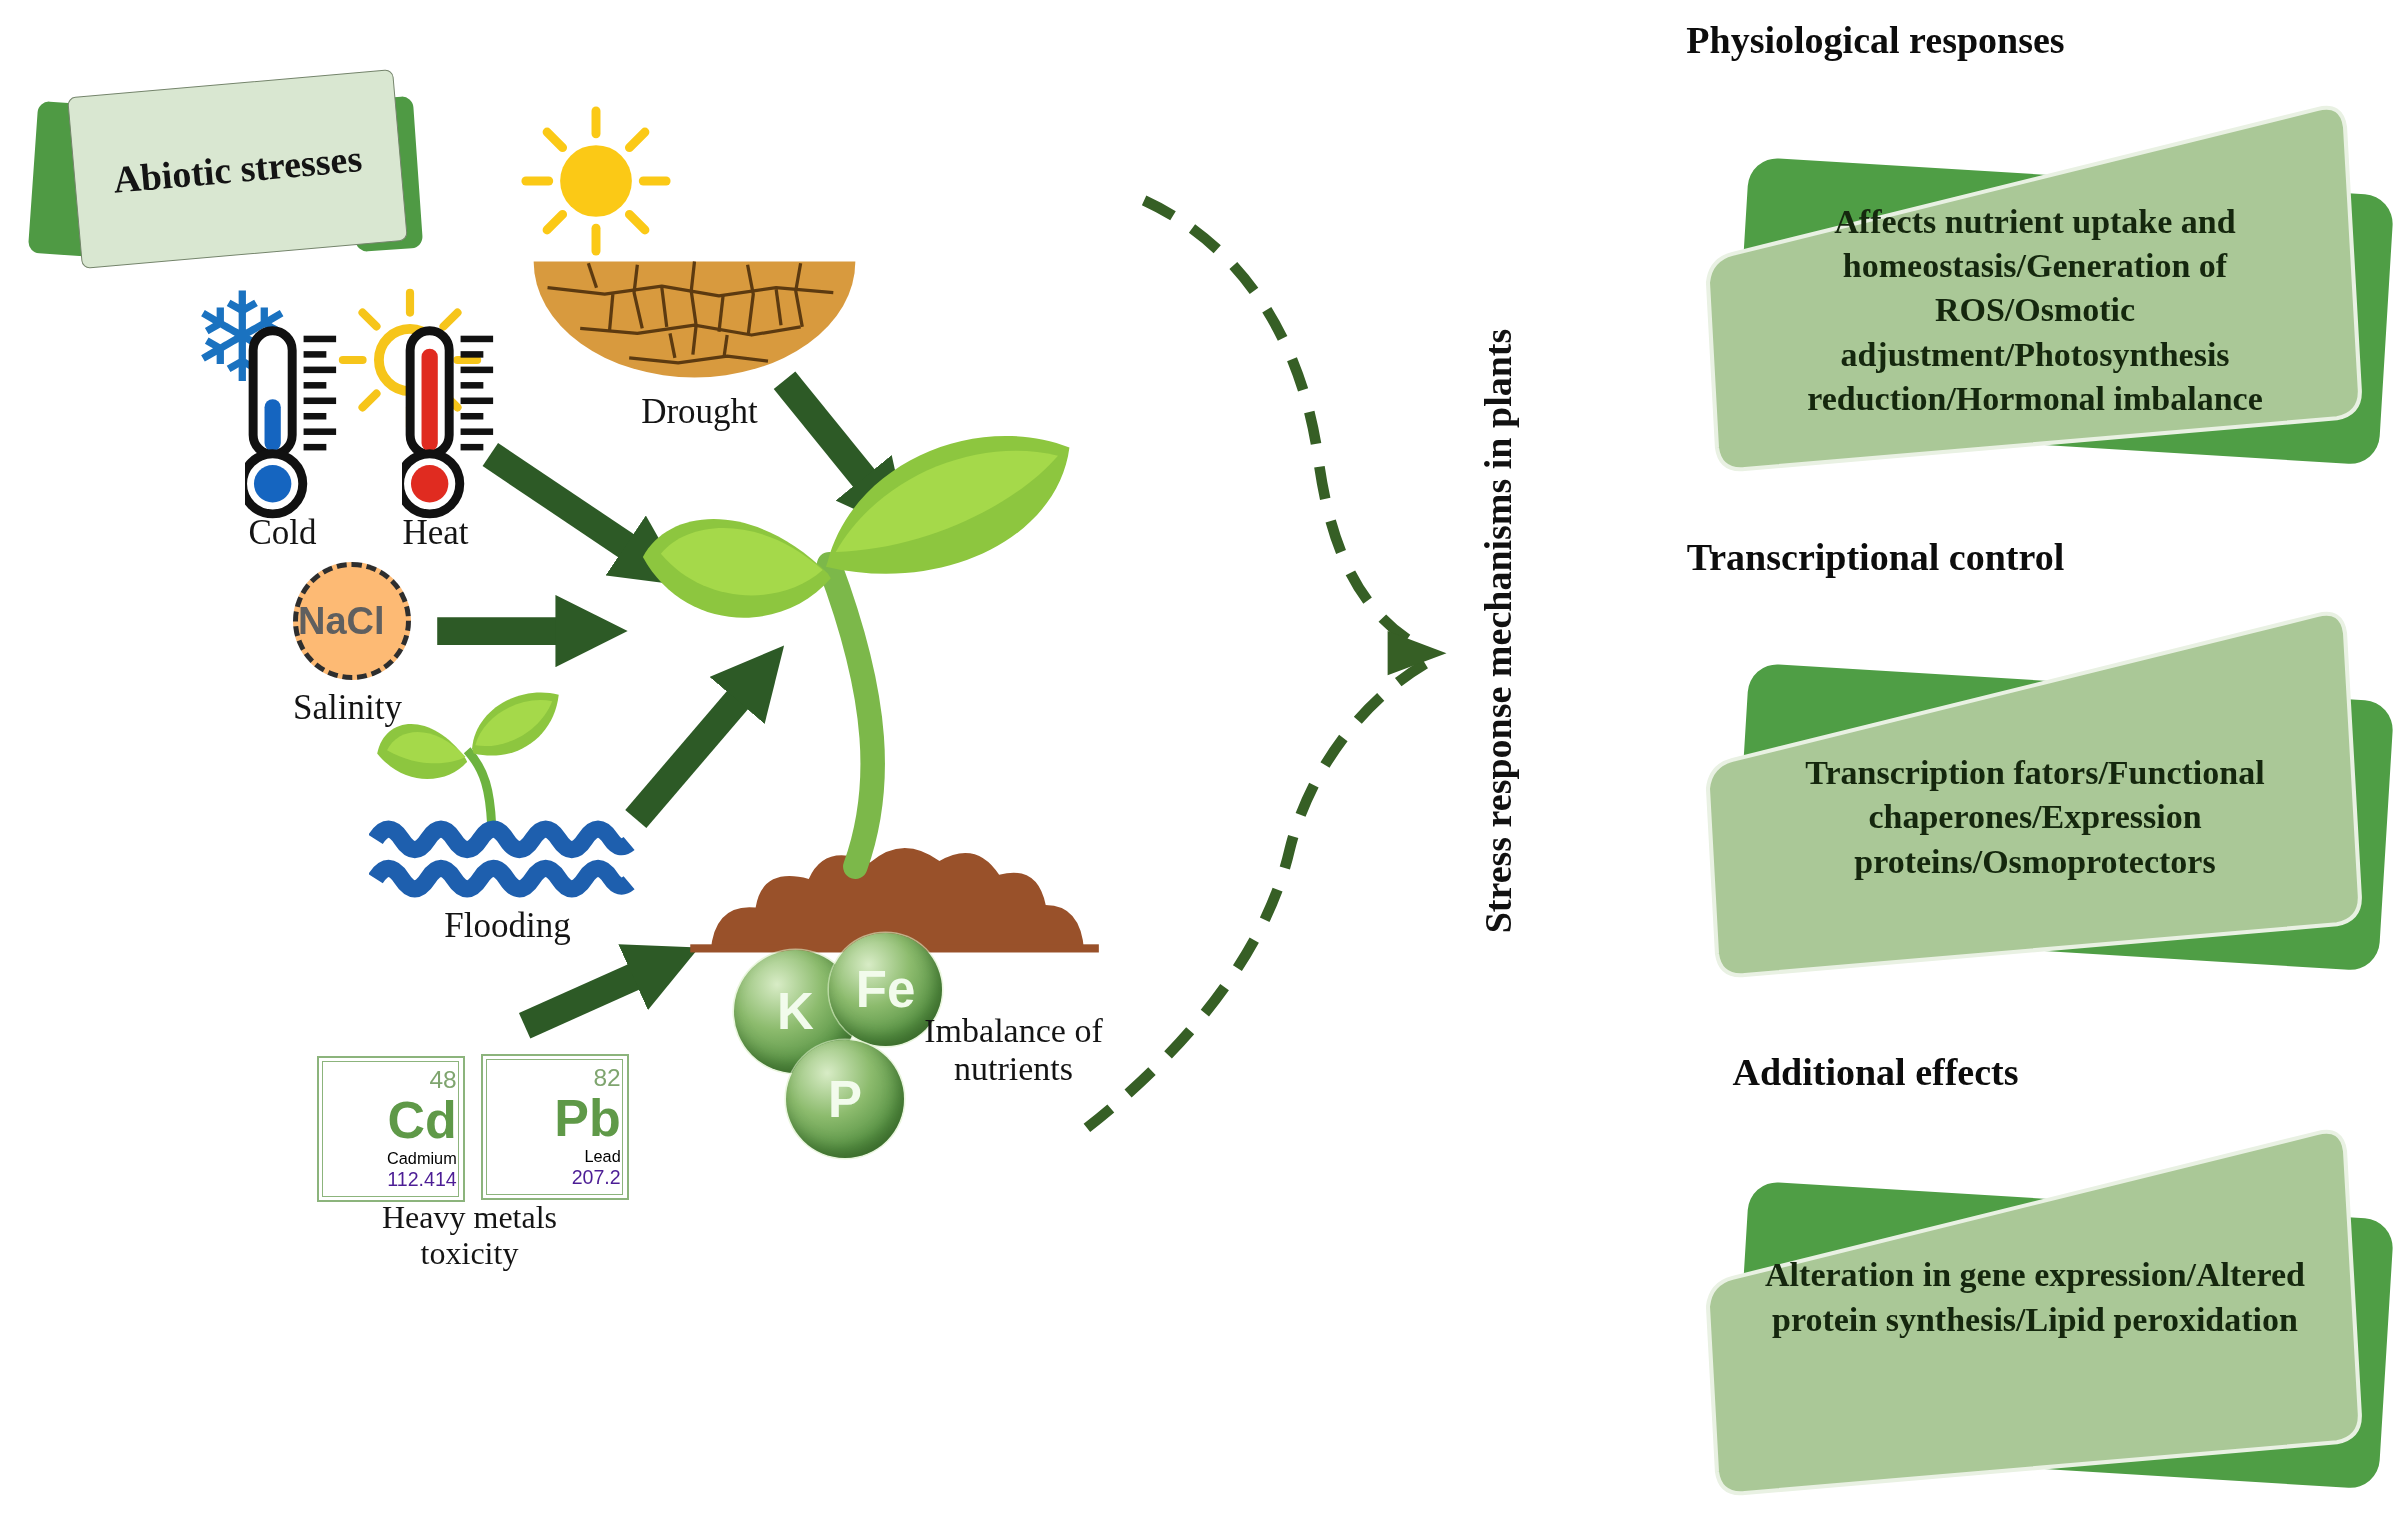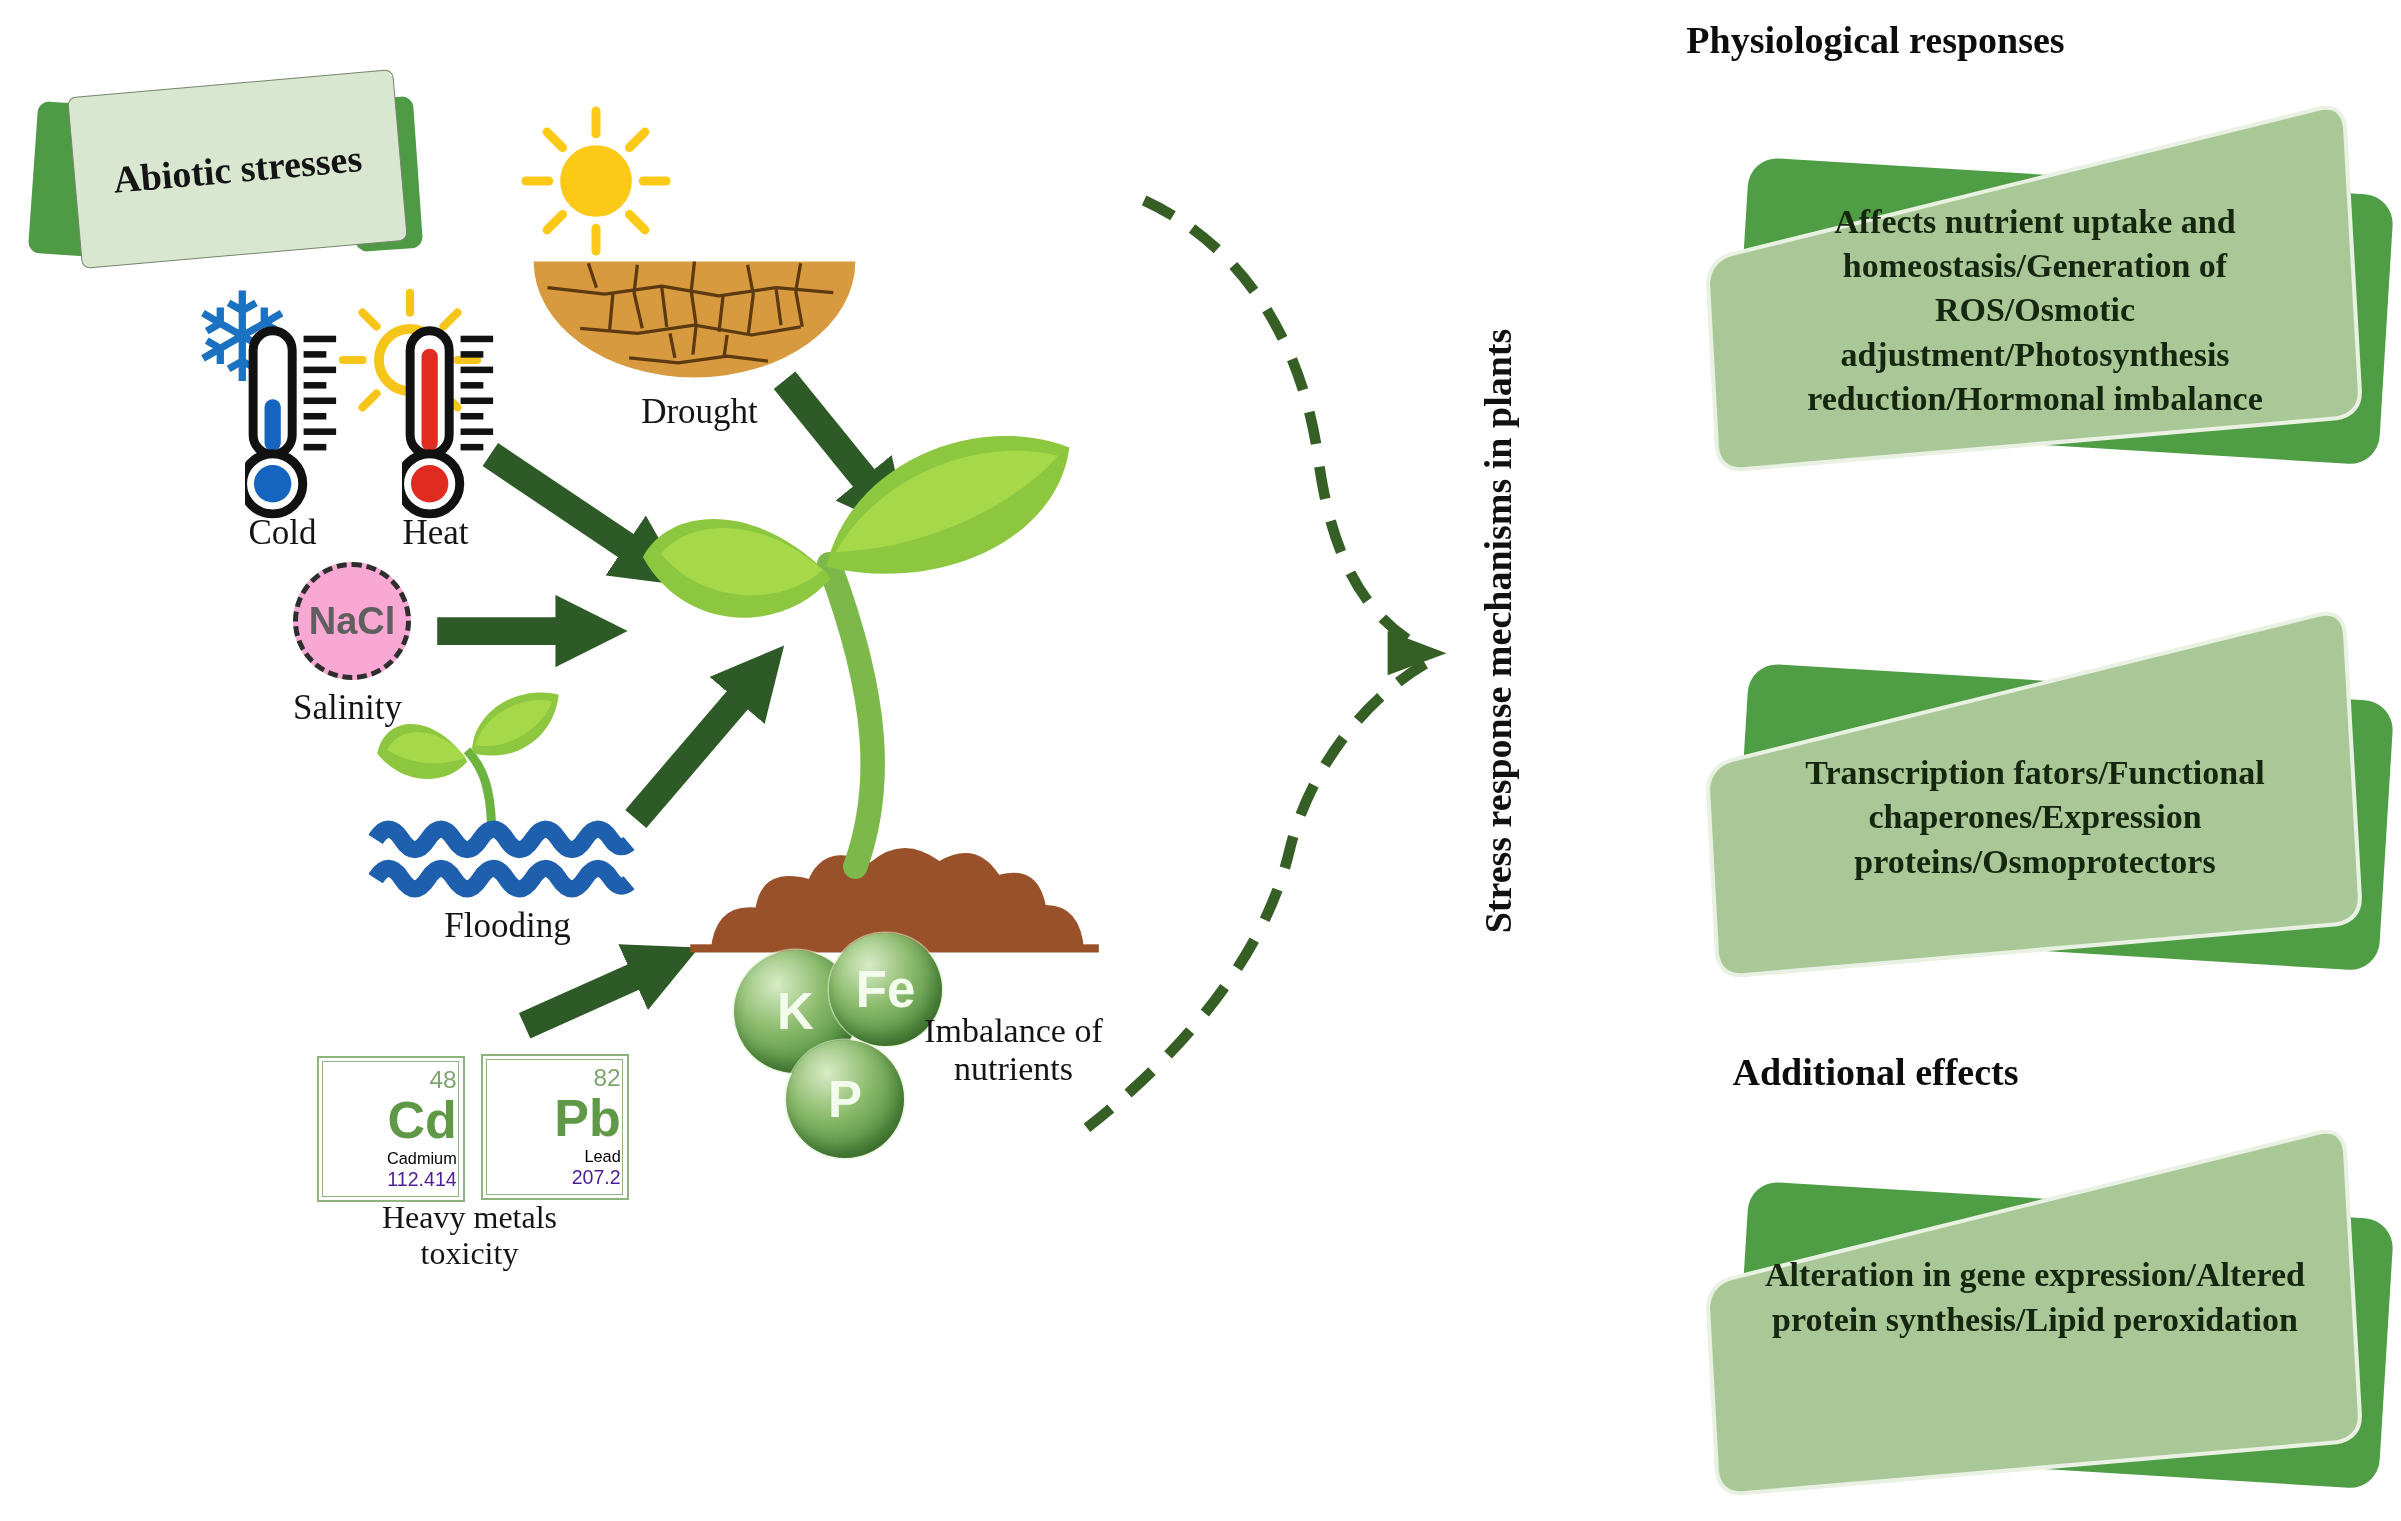--- a/index.html
+++ b/index.html
@@ -19,21 +19,21 @@
       background:#d9e7d1;border:1.6px solid #74846b;border-radius:8.2px;
       transform:rotate(-5deg);display:flex;align-items:center;justify-content:center;}
   .banner-face span{font-weight:bold;font-size:38px;color:#141414;}
 
   
   .snowflake{position:absolute;left:190px;top:276px;font-family:"DejaVu Sans",sans-serif;
       font-size:124px;color:#1a72c0;line-height:1;}
 
   
   .nacl{position:absolute;left:293px;top:562px;width:108px;height:108px;border-radius:50%;
-      background:#f9a8d4;border:5.7px dashed #2e2e2e;display:flex;align-items:center;justify-content:center;}
+      background:#fdba74;border:5.7px dashed #2e2e2e;display:flex;align-items:center;justify-content:flex-start;}
   .nacl span{font-family:"Liberation Sans",sans-serif;font-weight:bold;font-size:38px;color:#5f5f5f;}
 
   
   .element-card{position:absolute;width:137px;border:2.5px solid #8cb47c;background:#fff;padding:3.3px;}
   .element-inner{border:1.6px solid #8cb47c;text-align:right;
       font-family:"Liberation Sans",sans-serif;color:#5f9948;padding:3.3px 1.6px 4.9px 1.6px;}
   .el-num{font-size:24.5px;color:#7fa56f;}
   .el-sym{font-size:52px;font-weight:bold;line-height:1.0;}
   .el-name{font-size:16.3px;color:#000000;margin-top:3.3px;}
   .el-mass{font-size:19.6px;color:#4c1d95;}
@@ -237,20 +237,21 @@
   <svg class="panel-svg" style="left:1663px;top:78px;" viewBox="0 0 900 500">
     <rect x="95" y="120" width="790" height="330" rx="36" fill="#4f9e45" transform="rotate(3.5 490 285)"></rect>
     <path d="M55 250 Q58 222 85 215 L800 38 Q830 30 834 60 L852 380 Q854 410 824 416 L100 478 Q70 481 66 452 Z" fill="#aac897" stroke="#e9f1e3" stroke-width="5"></path>
   </svg>
   <div class="panel-body" style="left:1716px;top:188px;width:638px;height:245px;">Affects nutrient uptake and
 homeostasis/Generation of
 ROS/Osmotic
 adjustment/Photosynthesis
 reduction/Hormonal imbalance</div>
 
+  <div class="panel-title" style="top:535px;">Transcriptional control</div>
   <svg class="panel-svg" style="left:1663px;top:584px;" viewBox="0 0 900 500">
     <rect x="95" y="120" width="790" height="330" rx="36" fill="#4f9e45" transform="rotate(3.5 490 285)"></rect>
     <path d="M55 250 Q58 222 85 215 L800 38 Q830 30 834 60 L852 380 Q854 410 824 416 L100 478 Q70 481 66 452 Z" fill="#aac897" stroke="#e9f1e3" stroke-width="5"></path>
   </svg>
   <div class="panel-body" style="left:1716px;top:695px;width:638px;height:245px;">Transcription fators/Functional
 chaperones/Expression
 proteins/Osmoprotectors</div>
 
   <div class="panel-title" style="top:1050px;">Additional effects</div>
   <svg class="panel-svg" style="left:1663px;top:1102px;" viewBox="0 0 900 500">

